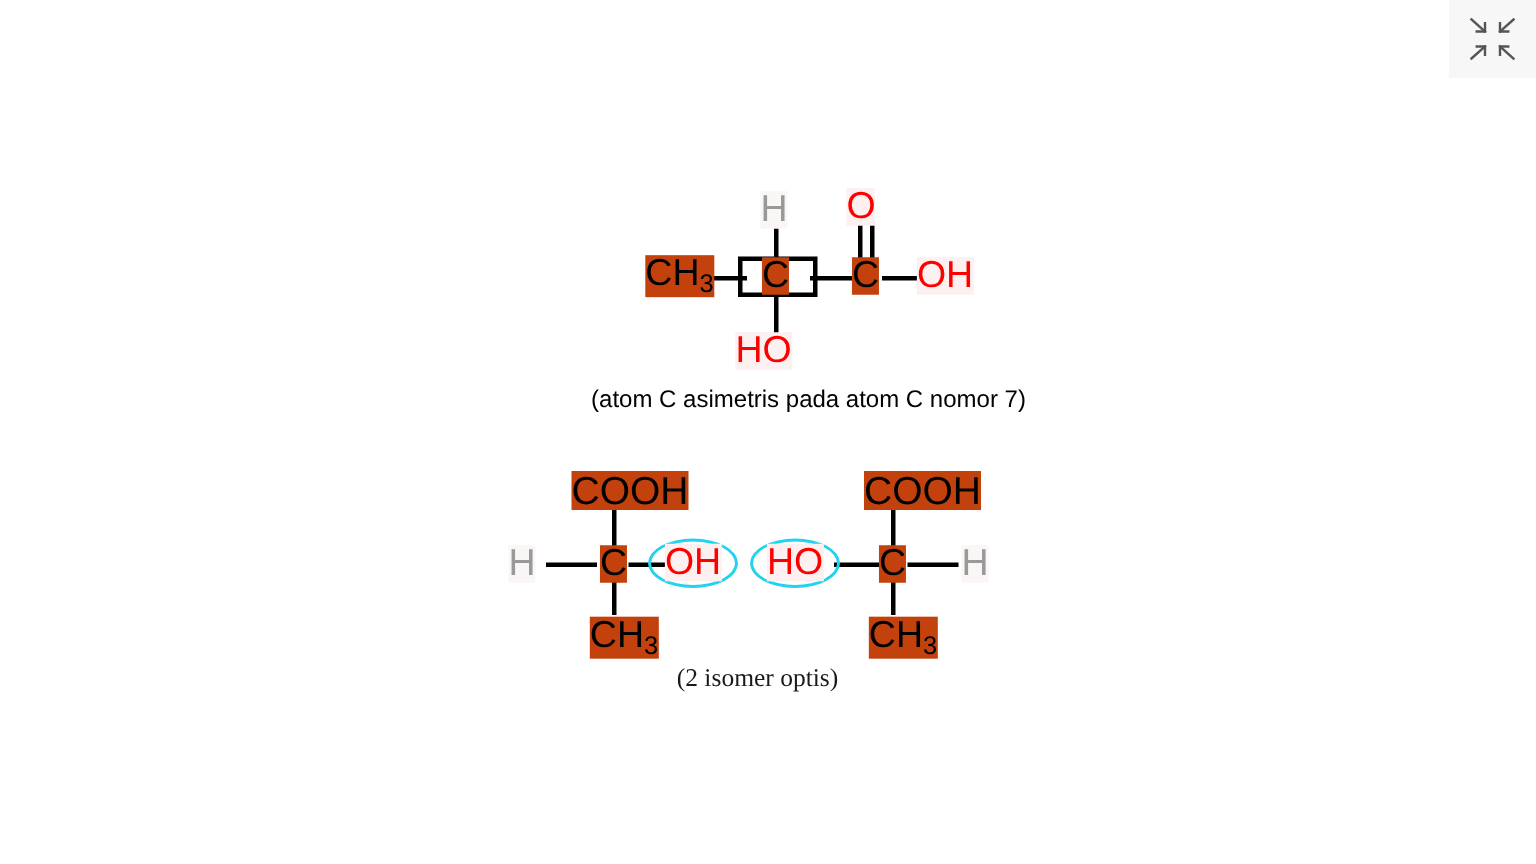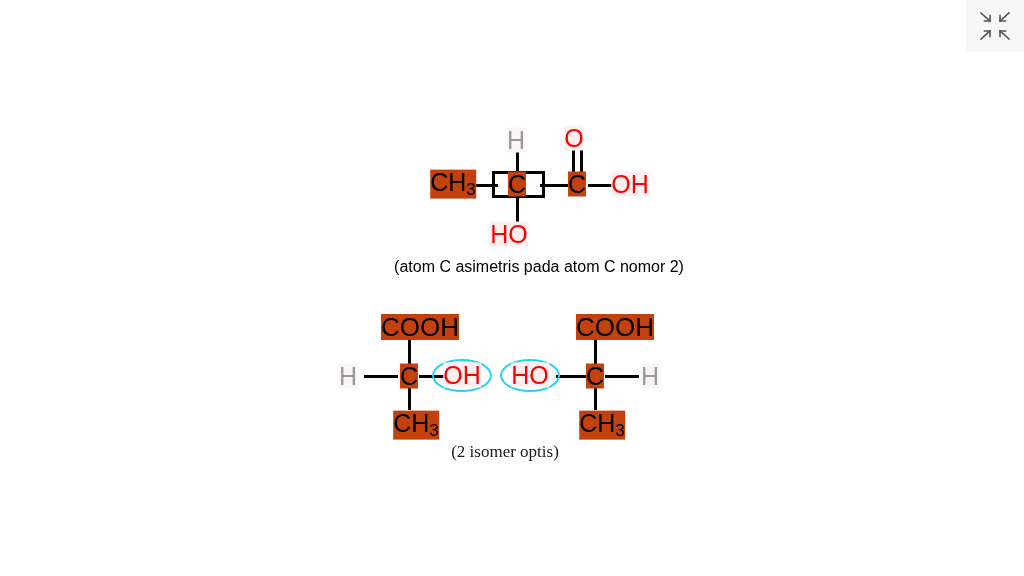--- a/index.html
+++ b/index.html
@@ -146,21 +146,21 @@
     <div class="atom grey" style="left:516px; top:140px; font-size:25px;">H</div>
 
     <div class="atom red" style="left:509px; top:234px; font-size:25px;">HO</div>
 
     <div class="atom black" style="left:577px; top:184px; font-size:25px;">C</div>
 
     <div class="atom red" style="left:574px; top:138px; font-size:25px;">O</div>
 
     <div class="atom red" style="left:630px; top:184px; font-size:25px;">OH</div>
 
-    <div class="caption-sans" style="left:539px; top:258px;">(atom C asimetris pada atom C nomor 2)</div>
+    <div class="caption-sans" style="left:539px; top:258px;">(atom C asimetris pada atom C nomor 7)</div>
   </div>
 
   <div>
 
     <div>
 
       <div class="bond bond-v" style="left:408px; top:337px; height:36px;"></div>
 
       <div class="bond bond-v" style="left:408px; top:377px; height:33px;"></div>
 

